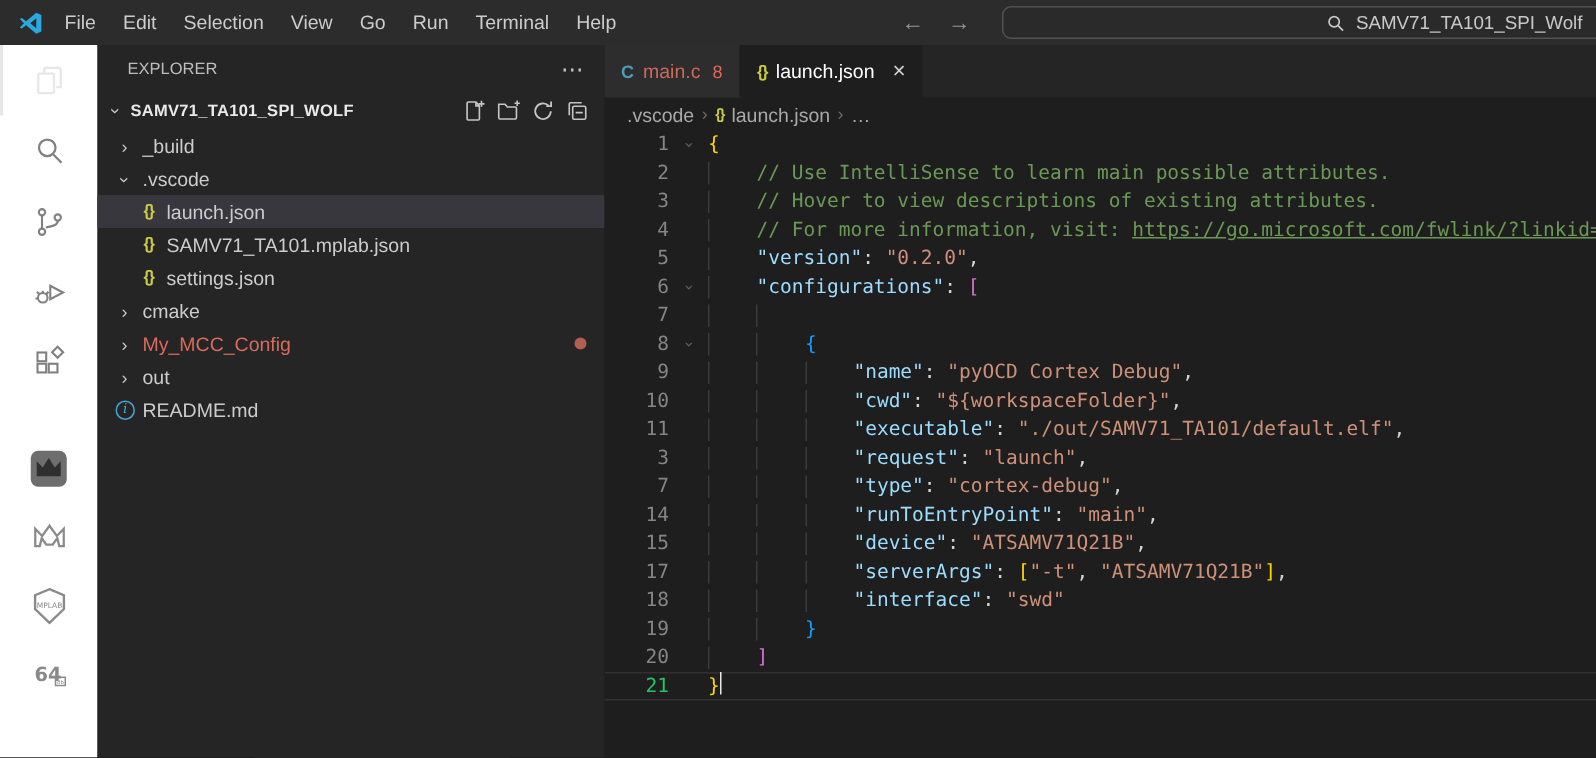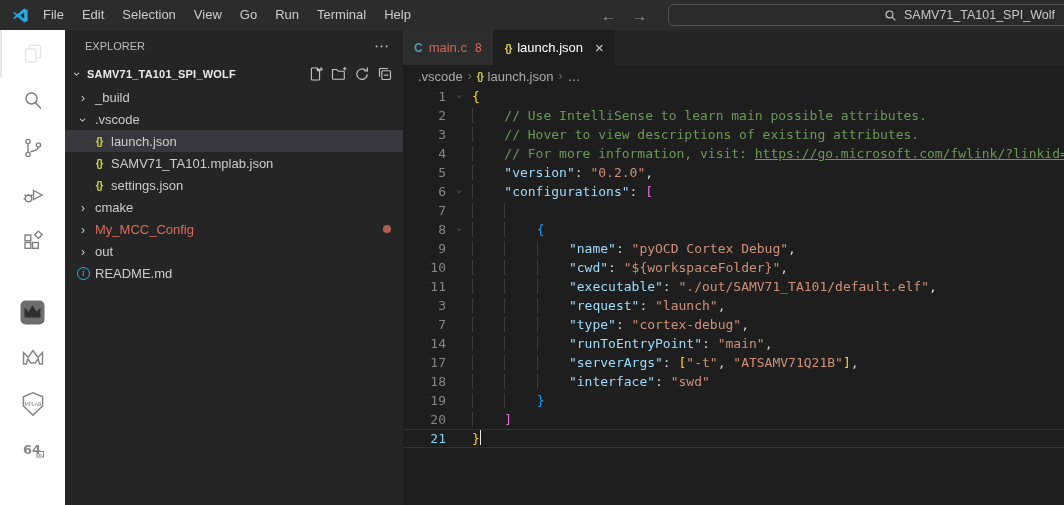--- a/index.html
+++ b/index.html
@@ -57,21 +57,21 @@
   .tab-badge { color:#e06a57; font-size:12px; margin-left:2px; }
   .tab-close { color:#d0d0d0; font-size:15px; margin-left:6px; }
 
   .breadcrumbs { height:22px; display:flex; align-items:center; padding-left:15px; gap:5px; font-size:13px; color:#a9a9a9; flex-shrink:0; }
   .bc-sep { color:#6e6e6e; font-size:12px; }
   .bc-json { color:#cbcb41; font-weight:bold; font-size:10px; letter-spacing:-1px; }
 
   .code { font-family:"DejaVu Sans Mono",monospace; font-size:13px; flex:1; overflow:hidden; }
   .code-line { display:flex; height:19px; line-height:19px; white-space:pre; }
   .code-line.current { box-shadow:inset 0 1px 0 #313131, inset 0 -1px 0 #313131; }
-  .code-line.current .ln { color:#7dd3fc; }
+  .code-line.current .ln { color:#22c55e; }
   .ln { width:43px; text-align:right; color:#858585; flex-shrink:0; }
   .fold { width:26px; flex-shrink:0; display:flex; align-items:center; justify-content:center; color:#5f5f5f; font-size:11px; }
   .fold span { transform:rotate(90deg); display:inline-block; }
   .lc { white-space:pre; }
   .ig  { border-left:1px solid #3b3b3b; }
   .cmt { color:#6a9955; }
   .lnk { color:#6a9955; text-decoration:underline; }
   .key { color:#9cdcfe; }
   .str { color:#ce9178; }
   .pun { color:#d4d4d4; }
@@ -285,20 +285,21 @@
         <div class="code-line"><span class="ln">5</span><span class="fold"></span><span class="lc"><span class="ig">    </span><span class="key">"version"</span><span class="pun">: </span><span class="str">"0.2.0"</span><span class="pun">,</span></span></div>
         <div class="code-line"><span class="ln">6</span><span class="fold"><span>›</span></span><span class="lc"><span class="ig">    </span><span class="key">"configurations"</span><span class="pun">: </span><span class="b2">[</span></span></div>
         <div class="code-line"><span class="ln">7</span><span class="fold"></span><span class="lc"><span class="ig">    </span><span class="ig">    </span></span></div>
         <div class="code-line"><span class="ln">8</span><span class="fold"><span>›</span></span><span class="lc"><span class="ig">    </span><span class="ig">    </span><span class="b3">{</span></span></div>
         <div class="code-line"><span class="ln">9</span><span class="fold"></span><span class="lc"><span class="ig">    </span><span class="ig">    </span><span class="ig">    </span><span class="key">"name"</span><span class="pun">: </span><span class="str">"pyOCD Cortex Debug"</span><span class="pun">,</span></span></div>
         <div class="code-line"><span class="ln">10</span><span class="fold"></span><span class="lc"><span class="ig">    </span><span class="ig">    </span><span class="ig">    </span><span class="key">"cwd"</span><span class="pun">: </span><span class="str">"${workspaceFolder}"</span><span class="pun">,</span></span></div>
         <div class="code-line"><span class="ln">11</span><span class="fold"></span><span class="lc"><span class="ig">    </span><span class="ig">    </span><span class="ig">    </span><span class="key">"executable"</span><span class="pun">: </span><span class="str">"./out/SAMV71_TA101/default.elf"</span><span class="pun">,</span></span></div>
         <div class="code-line"><span class="ln">3</span><span class="fold"></span><span class="lc"><span class="ig">    </span><span class="ig">    </span><span class="ig">    </span><span class="key">"request"</span><span class="pun">: </span><span class="str">"launch"</span><span class="pun">,</span></span></div>
         <div class="code-line"><span class="ln">7</span><span class="fold"></span><span class="lc"><span class="ig">    </span><span class="ig">    </span><span class="ig">    </span><span class="key">"type"</span><span class="pun">: </span><span class="str">"cortex-debug"</span><span class="pun">,</span></span></div>
         <div class="code-line"><span class="ln">14</span><span class="fold"></span><span class="lc"><span class="ig">    </span><span class="ig">    </span><span class="ig">    </span><span class="key">"runToEntryPoint"</span><span class="pun">: </span><span class="str">"main"</span><span class="pun">,</span></span></div>
+        <div class="code-line"><span class="ln">15</span><span class="fold"></span><span class="lc"><span class="ig">    </span><span class="ig">    </span><span class="ig">    </span><span class="key">"device"</span><span class="pun">: </span><span class="str">"ATSAMV71Q21B"</span><span class="pun">,</span></span></div>
         <div class="code-line"><span class="ln">17</span><span class="fold"></span><span class="lc"><span class="ig">    </span><span class="ig">    </span><span class="ig">    </span><span class="key">"serverArgs"</span><span class="pun">: </span><span class="b1">[</span><span class="str">"-t"</span><span class="pun">, </span><span class="str">"ATSAMV71Q21B"</span><span class="b1">]</span><span class="pun">,</span></span></div>
         <div class="code-line"><span class="ln">18</span><span class="fold"></span><span class="lc"><span class="ig">    </span><span class="ig">    </span><span class="ig">    </span><span class="key">"interface"</span><span class="pun">: </span><span class="str">"swd"</span></span></div>
         <div class="code-line"><span class="ln">19</span><span class="fold"></span><span class="lc"><span class="ig">    </span><span class="ig">    </span><span class="b3">}</span></span></div>
         <div class="code-line"><span class="ln">20</span><span class="fold"></span><span class="lc"><span class="ig">    </span><span class="b2">]</span></span></div>
         <div class="code-line current"><span class="ln">21</span><span class="fold"></span><span class="lc"><span class="b1">}</span><span class="cursor"></span></span></div>
       </div>
   </div>
 </div>
 
 </body></html>

